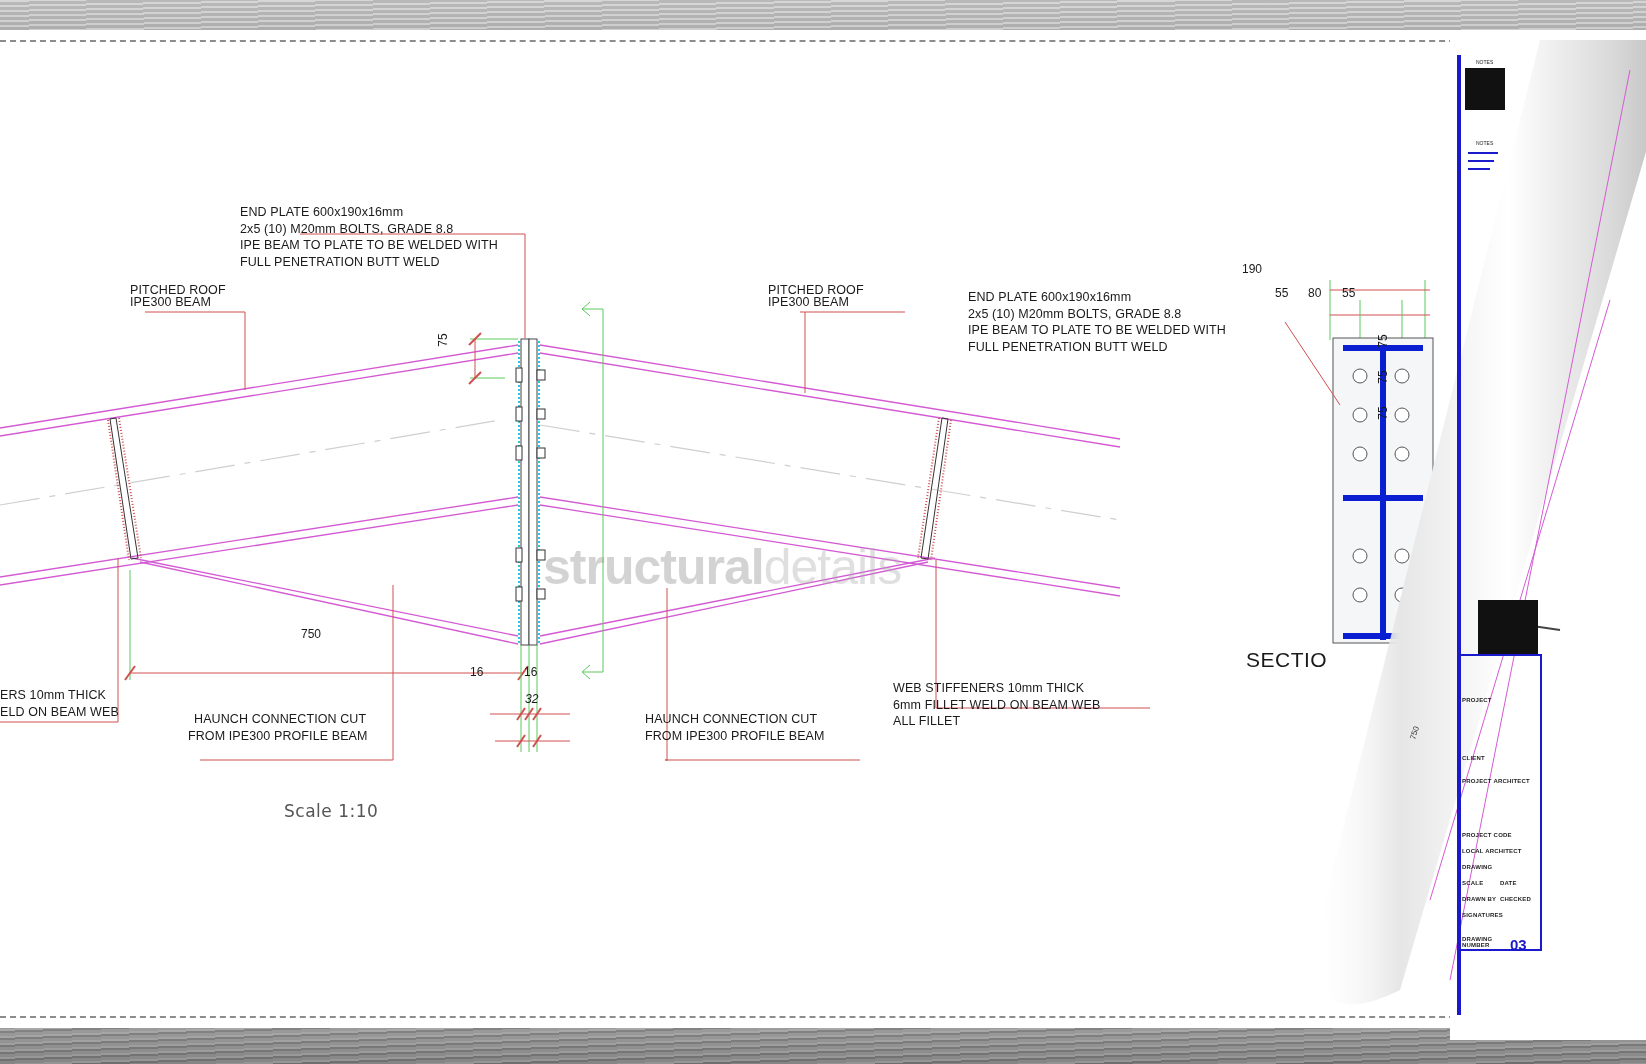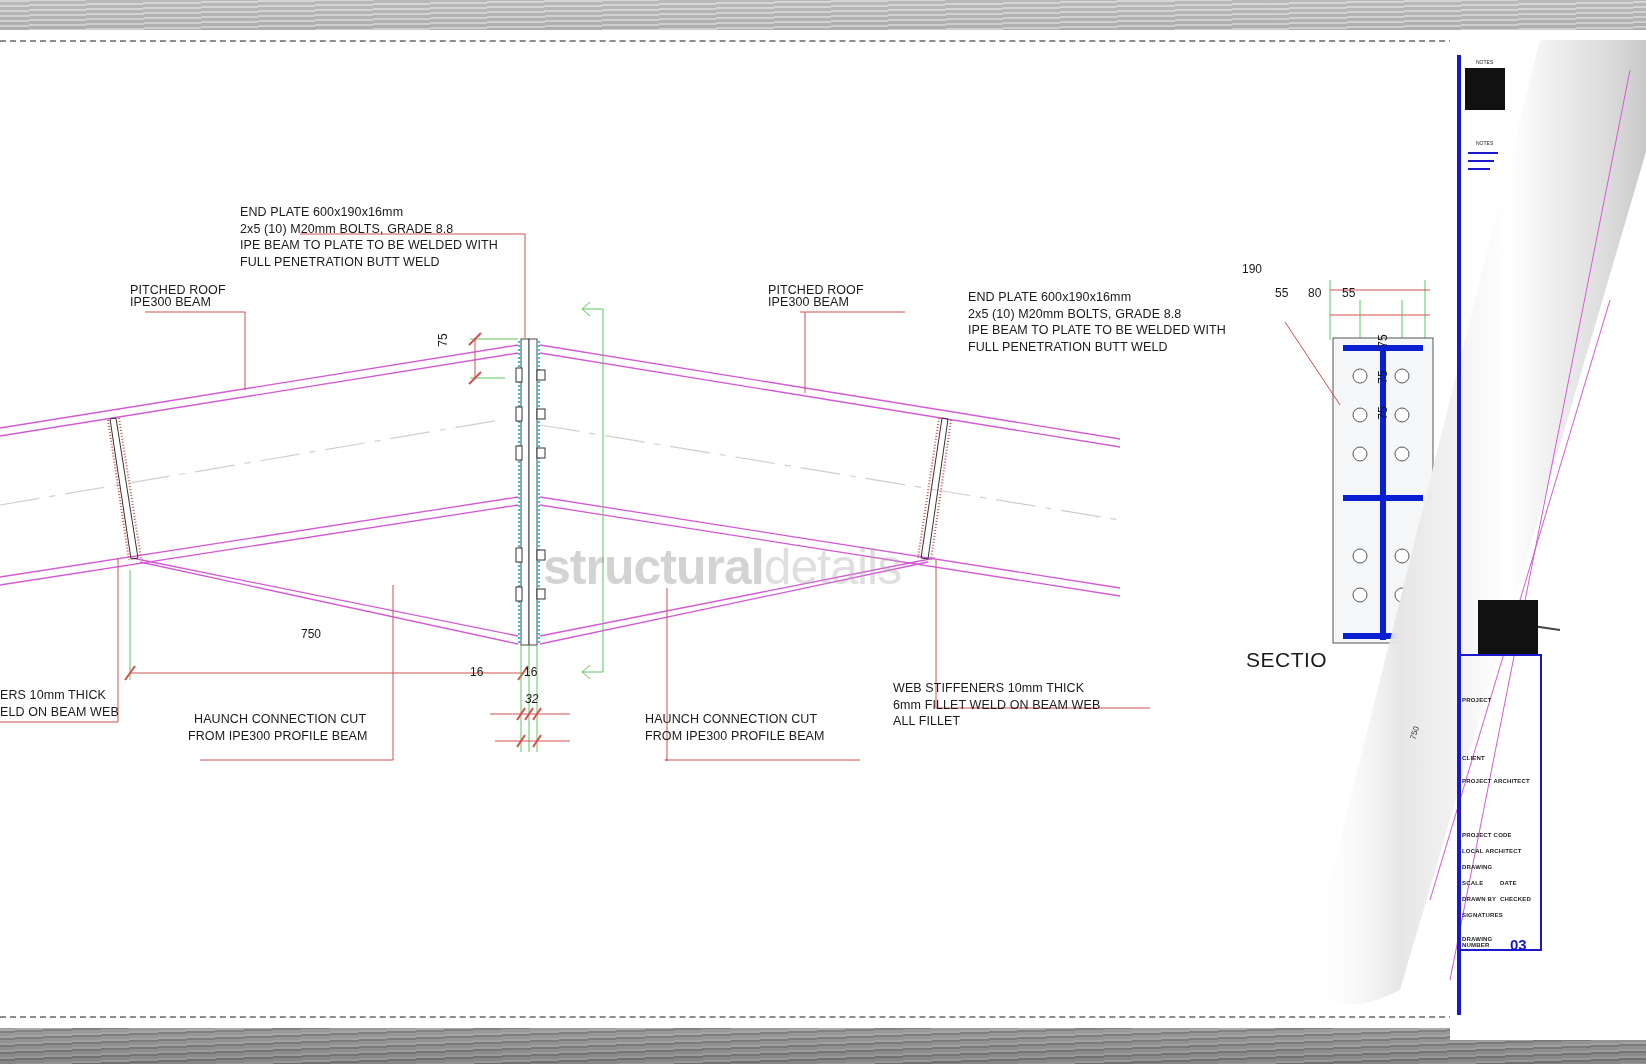--- a/index.html
+++ b/index.html
@@ -281,13 +281,14 @@
 <div class="dim" style="left:1308px;top:286px;">80</div>
 <div class="dim" style="left:1342px;top:286px;">55</div>
 <div class="dim" style="left:1376px;top:334px;transform:rotate(-90deg);">75</div>
 <div class="dim" style="left:1376px;top:370px;transform:rotate(-90deg);">75</div>
 <div class="dim" style="left:1376px;top:406px;transform:rotate(-90deg);">75</div>
 <div class="section-label" style="left:1246px;top:648px;">SECTIO</div>
 
 <div class="watermark"><span>structural</span><span class="light">details</span></div>
 
 <div class="title-block-text" style="left:284px;top:799px;">
+  <div class="scale-line">Scale 1:10</div>
 </div>
 
 </body></html>

